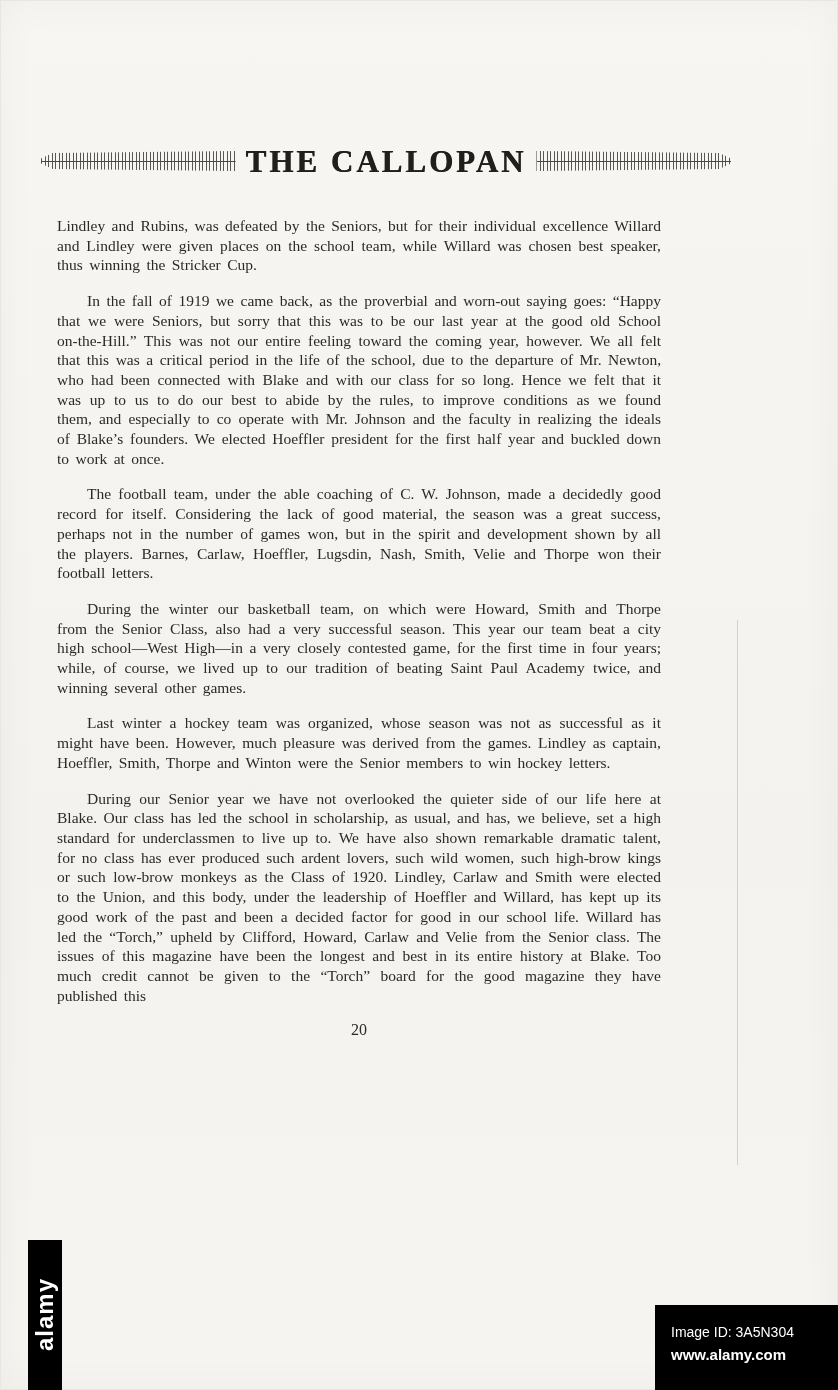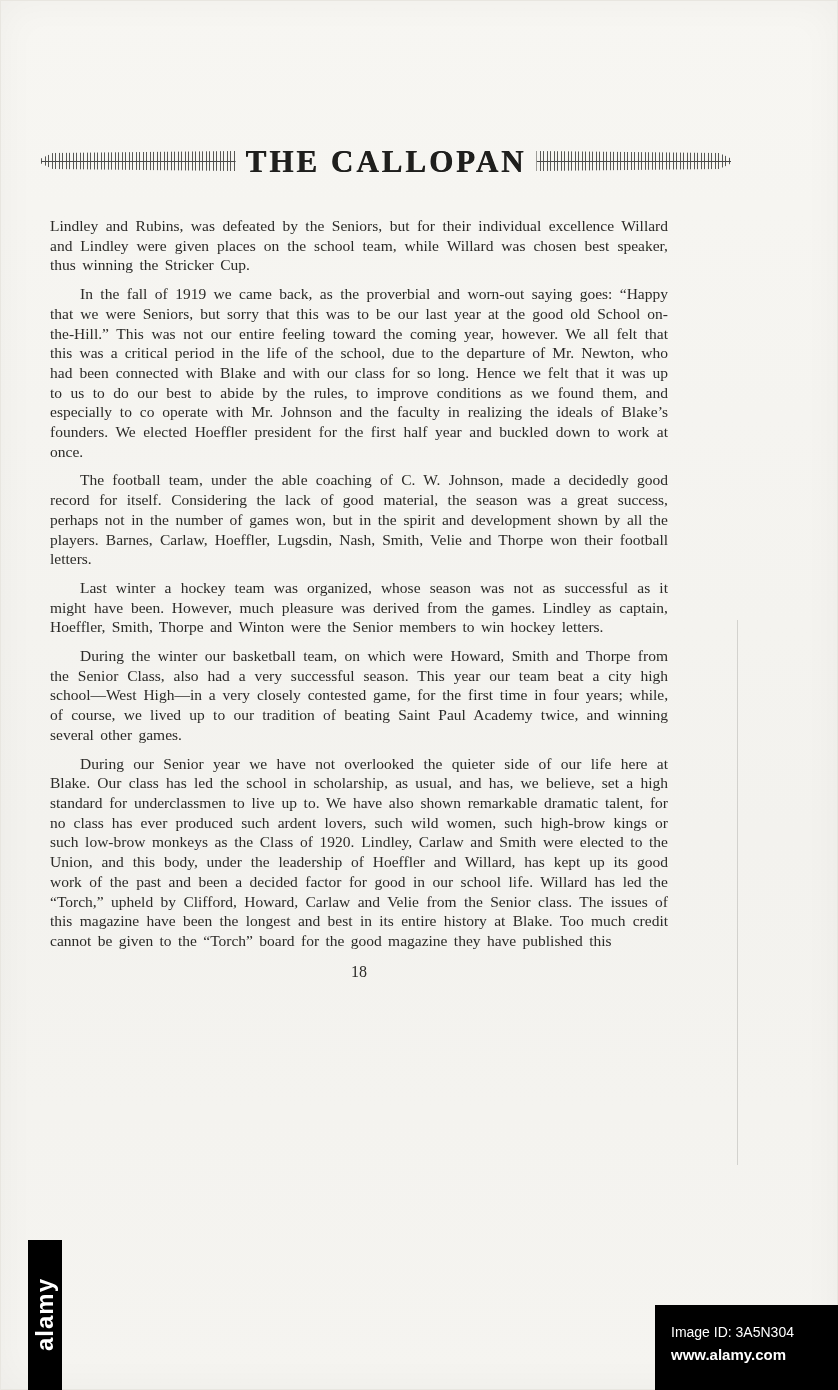--- a/index.html
+++ b/index.html
@@ -50,21 +50,21 @@
   }
   
   .body-text {
     width: 636px;
     font-size: 15.5px;
     line-height: 19.7px;
     text-align: justify;
     word-spacing: 2.5px;
   }
   .body-text p {
-    margin: 9px;
+    margin: 16px;
     text-indent: 30px;
   }
   .body-text p.no-indent { text-indent: 0; }
   .page-number {
     width: 636px;
     text-align: center;
     margin-top: 12px;
     font-size: 16px;
     color: #2b2a27;
   }
@@ -123,26 +123,26 @@
     <div class="masthead">
       <span class="orn orn-left"></span>
       <span class="masthead-title">THE CALLOPAN</span>
       <span class="orn orn-right"></span>
     </div>
 
     <div class="body-text">
       <p class="no-indent">Lindley and Rubins, was defeated by the Seniors, but for their individual excellence Willard and Lindley were given places on the school team, while Willard was chosen best speaker, thus winning the Stricker Cup.</p>
       <p>In the fall of 1919 we came back, as the proverbial and worn-out saying goes: “Happy that we were Seniors, but sorry that this was to be our last year at the good old School on-the-Hill.”  This was not our entire feeling toward the coming year, however.  We all felt that this was a critical period in the life of the school, due to the departure of Mr. Newton, who had been connected with Blake and with our class for so long.  Hence we felt that it was up to us to do our best to abide by the rules, to improve conditions as we found them, and especially to co operate with Mr. Johnson and the faculty in realizing the ideals of Blake’s founders.  We elected Hoeffler president for the first half year and buckled down to work at once.</p>
       <p>The football team, under the able coaching of C. W. Johnson, made a decidedly good record for itself.  Considering the lack of good material, the season was a great success, perhaps not in the number of games won, but in the spirit and development shown by all the players.  Barnes, Carlaw, Hoeffler, Lugsdin, Nash, Smith, Velie and Thorpe won their football letters.</p>
+      <p>During the winter our basketball team, on which were Howard, Smith and Thorpe from the Senior Class, also had a very successful season.  This year our team beat a city high school—West High—in a very closely contested game, for the first time in four years; while, of course, we lived up to our tradition of beating Saint Paul Academy twice, and winning several other games.</p>
       <p>Last winter a hockey team was organized, whose season was not as successful as it might have been.  However, much pleasure was derived from the games.  Lindley as captain, Hoeffler, Smith, Thorpe and Winton were the Senior members to win hockey letters.</p>
-      <p>During the winter our basketball team, on which were Howard, Smith and Thorpe from the Senior Class, also had a very successful season.  This year our team beat a city high school—West High—in a very closely contested game, for the first time in four years; while, of course, we lived up to our tradition of beating Saint Paul Academy twice, and winning several other games.</p>
       <p>During our Senior year we have not overlooked the quieter side of our life here at Blake.  Our class has led the school in scholarship, as usual, and has, we believe, set a high standard for underclassmen to live up to.  We have also shown remarkable dramatic talent, for no class has ever produced such ardent lovers, such wild women, such high-brow kings or such low-brow monkeys as the Class of 1920.  Lindley, Carlaw and Smith were elected to the Union, and this body, under the leadership of Hoeffler and Willard, has kept up its good work of the past and been a decided factor for good in our school life.  Willard has led the “Torch,” upheld by Clifford, Howard, Carlaw and Velie from the Senior class.  The issues of this magazine have been the longest and best in its entire history at Blake.  Too much credit cannot be given to the “Torch” board for the good magazine they have published this</p>
     </div>
 
-    <div class="page-number">18</div>
+    <div class="page-number">20</div>
 
   </div>
 
   <div class="artifact-line"></div>
 
   <div class="wm-strip">
     <span class="wm-brand">alamy</span>
   </div>
 
   <div class="wm-box">

